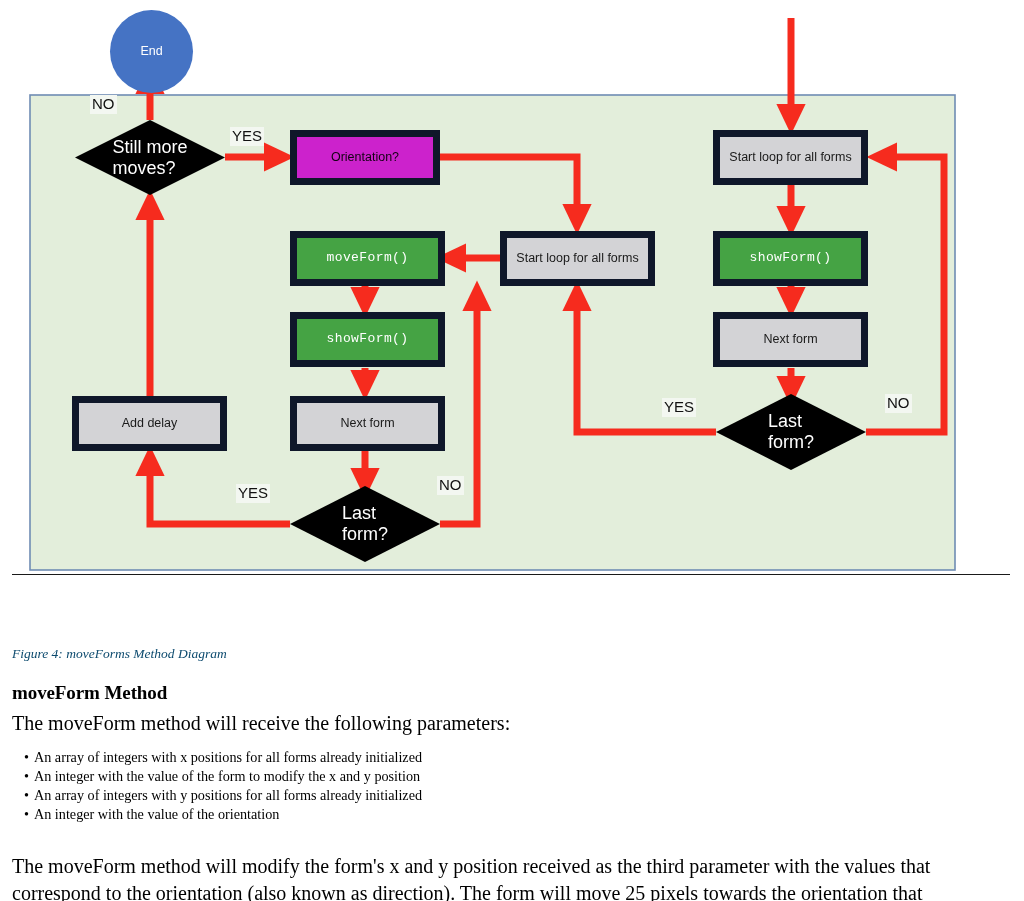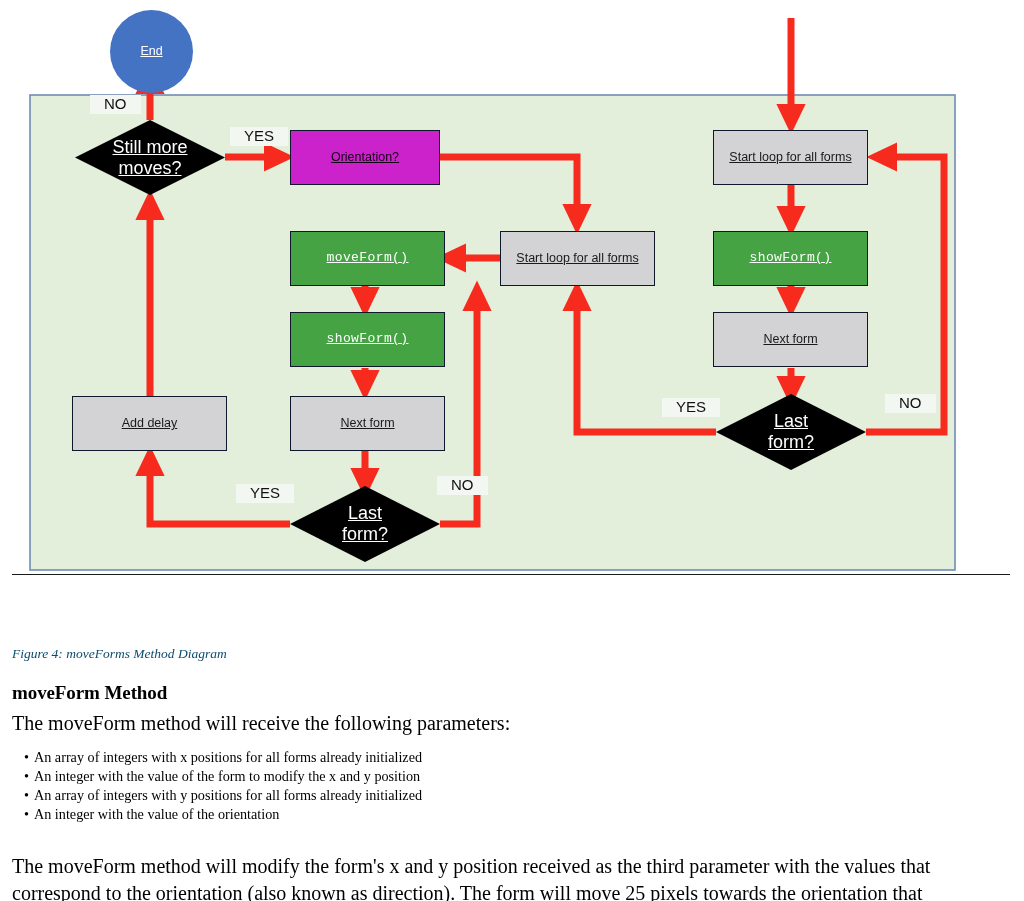--- a/index.html
+++ b/index.html
@@ -14,27 +14,25 @@
   
   #figure-area{
     position:absolute;left:0;top:0;width:1024px;height:580px;
   }
   #diagram-svg{position:absolute;left:0;top:0;}
 
   .node{
     position:absolute;
     box-sizing:border-box;
     display:flex;align-items:center;justify-content:center;
-    text-align:center;
     line-height:1.15;
     z-index:5;
-    text-decoration:underline;
   }
   .rect{
-    border:1px solid #0f172a;
+    border:7px solid #0f172a;
     font-family:"Liberation Sans", sans-serif;
     font-size:12.5px;
     color:#1a1a1a;
   }
   .rect.gray{background:#d3d3d6;}
   .rect.green{
     background:#45a344;color:#ffffff;
     font-family:"Liberation Mono", monospace;
     font-size:13px;letter-spacing:.4px;
   }
@@ -62,21 +60,21 @@
     font-family:"Liberation Sans", sans-serif;
     font-size:12.5px;
   }
 
   .edge-label{
     position:absolute;
     background:#f3f7f1;
     font-family:"Liberation Sans", sans-serif;
     font-size:15px;
     color:#111111;
-    padding:1px 14px;
+    padding:1px 2px;
     z-index:8;
     line-height:1.1;
   }
 
   hr.page-rule{
     position:absolute;left:12px;top:574px;width:998px;
     border:0;border-top:1.6px solid #1a1a1a;margin:0;
   }
 
   

